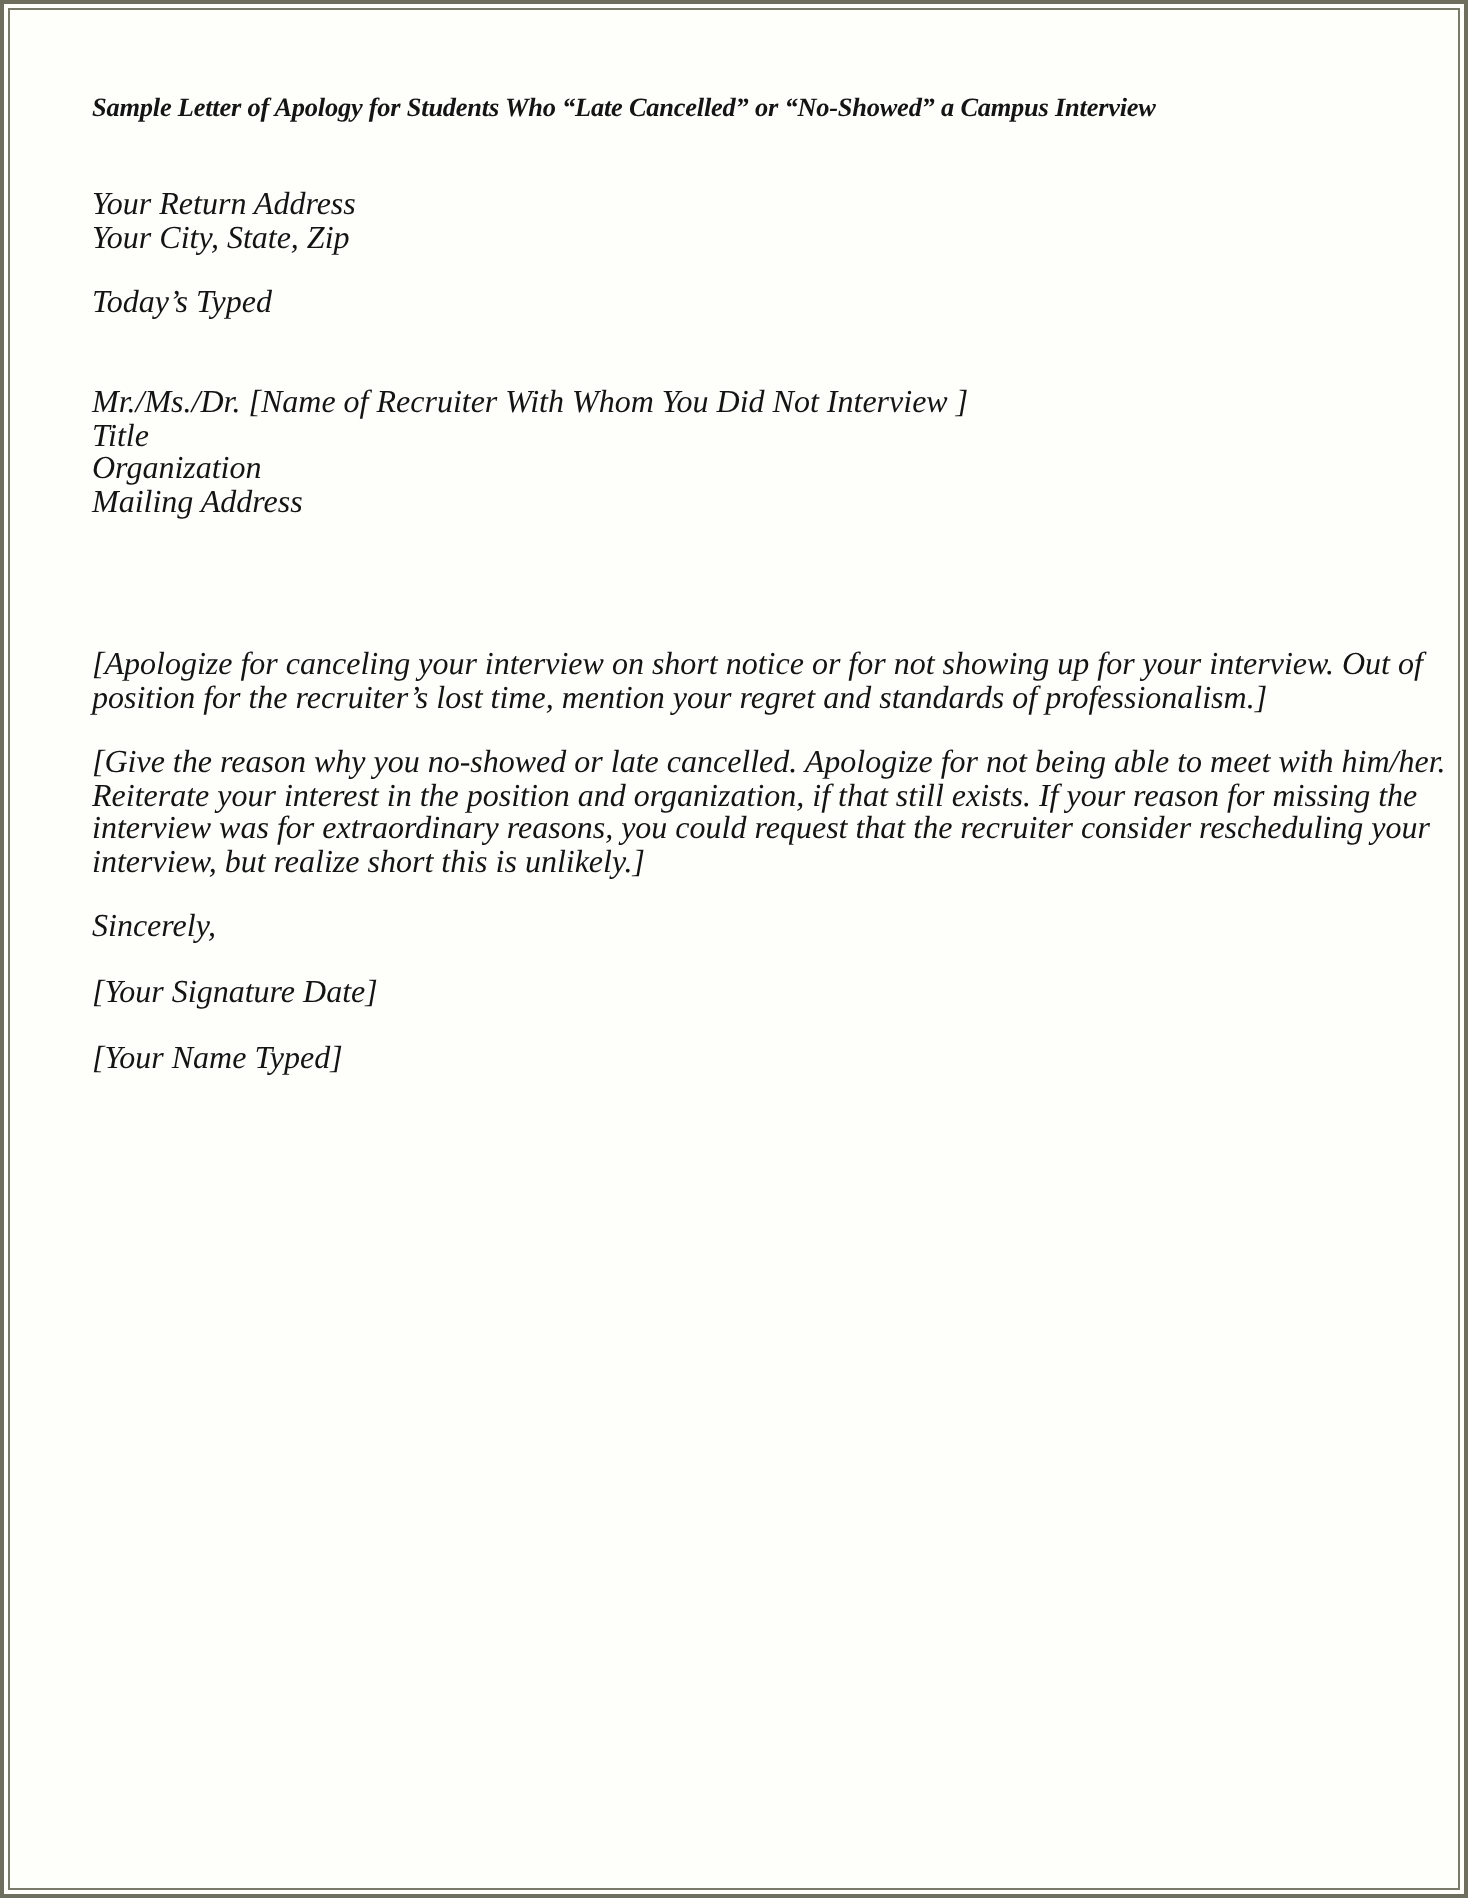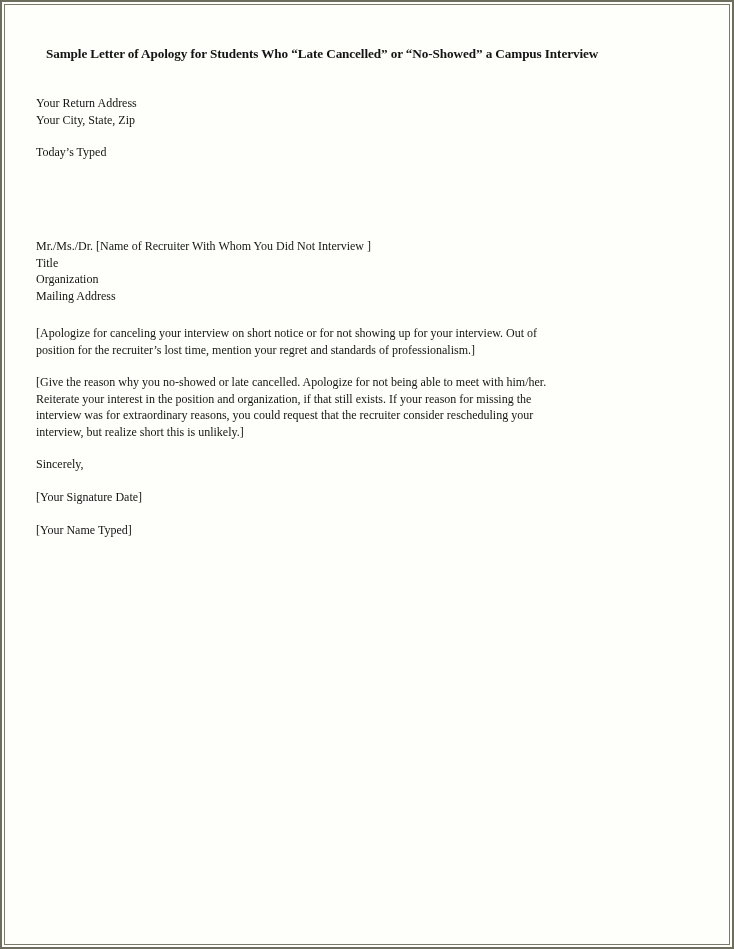--- a/index.html
+++ b/index.html
@@ -15,20 +15,21 @@
       font-family: "Liberation Serif", "DejaVu Serif", serif;
       color: #141414;
     }
     .page {
       position: absolute;
       left: 0; top: 0;
       width: 734px;
       height: 949px;
       box-sizing: border-box;
       background: #fefefa;
+      font-style: italic;
     }
     .border-outer {
       position: absolute;
       left: 0; top: 0;
       width: 734px; height: 949px;
       box-sizing: border-box;
       border: 2px solid #6e6e5e;
       pointer-events: none;
     }
     .border-inner {
@@ -44,22 +45,22 @@
       left: 46px;
       top: 45px;
       font-size: 13.2px;
       font-weight: bold;
       letter-spacing: -0.1px;
       white-space: nowrap;
       line-height: 18px;
     }
     .block {
       position: absolute;
-      left: 36px;
-      font-size: 12px;
+      left: 46px;
+      font-size: 16px;
       line-height: 16.5px;
       white-space: nowrap;
     }
     .block div { height: 16.5px; }
   </style>
 </head>
 <body>
 
 <div class="page">
   <div class="border-outer"></div>
@@ -69,21 +70,21 @@
 
   <div class="block" style="top:95px;">
     <div>Your Return Address</div>
     <div>Your City, State, Zip</div>
   </div>
 
   <div class="block" style="top:144px;">
     <div>Today’s Typed</div>
   </div>
 
-  <div class="block" style="top:194px;margin-top:44px;">
+  <div class="block" style="top:194px;">
     <div>Mr./Ms./Dr. [Name of Recruiter With Whom You Did Not Interview ]</div>
     <div>Title</div>
     <div>Organization</div>
     <div>Mailing Address</div>
   </div>
 
 
   <div class="block" style="top:325px;">
     <div>[Apologize for canceling your interview on short notice or for not showing up for your interview.  Out of</div>
     <div>position for the recruiter’s lost time, mention your regret and standards of professionalism.]</div>

